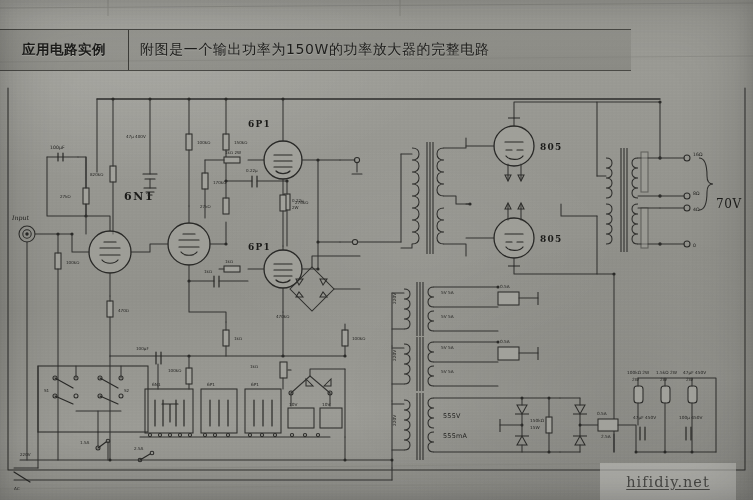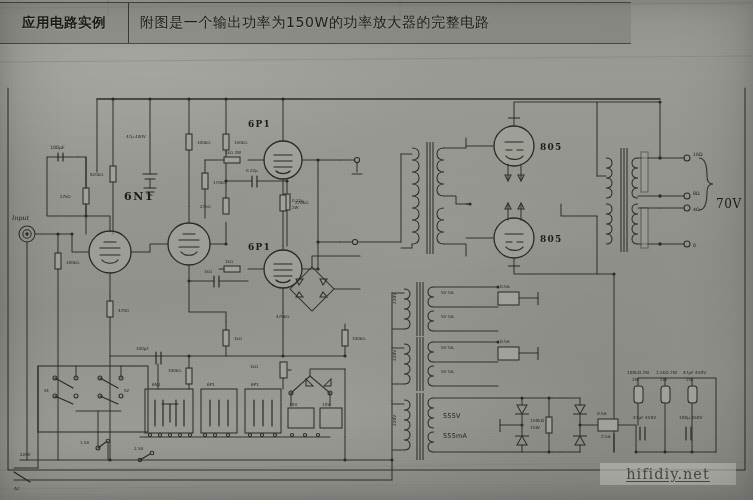--- a/index.html
+++ b/index.html
@@ -17,21 +17,21 @@
   }
   #grain{position:absolute;inset:0;opacity:.35;mix-blend-mode:multiply;
     background-image:
       repeating-linear-gradient(0deg, rgba(0,0,0,.06) 0px, rgba(0,0,0,0) 1px, rgba(0,0,0,0) 2px, rgba(0,0,0,.05) 3px),
       repeating-linear-gradient(90deg, rgba(0,0,0,.05) 0px, rgba(0,0,0,0) 1px, rgba(0,0,0,0) 3px, rgba(0,0,0,.04) 4px);
   }
   
   #scanlines{position:absolute;inset:0;opacity:.5;pointer-events:none;}
 
   
-  .hdr{position:absolute;left:0;top:2px;width:631px;height:40px;
+  .hdr{position:absolute;left:0;top:29px;width:631px;height:40px;
        background:linear-gradient(180deg,rgba(140,140,134,.55),rgba(120,120,114,.45));
        border-top:1.5px solid #4a4a46;border-bottom:1.5px solid #4a4a46;}
   .hdr-inner{position:relative;height:100%;display:flex;align-items:center;}
   .hdr-cat{width:128px;height:100%;display:flex;align-items:center;justify-content:center;
     border-right:1.5px solid #3d3d39;color:#1c1c1a;font-weight:bold;font-size:13.5px;
     letter-spacing:.5px;text-shadow:0 1px 0 rgba(255,255,255,.18);}
   .hdr-desc{padding-left:11px;color:#1e1e1c;font-size:14px;letter-spacing:.6px;
     text-shadow:0 1px 0 rgba(255,255,255,.15);}
 
   
@@ -50,21 +50,21 @@
   .tube-name-sm{fill:#1d1d1b;font-family:"DejaVu Serif",serif;font-size:9px;letter-spacing:1.2px;font-weight:bold;}
   .out-v{fill:#1f1f1d;font-family:"DejaVu Serif",serif;font-size:12px;letter-spacing:.6px;}
   .psu-lbl{fill:#232321;font-family:"DejaVu Sans",sans-serif;font-size:6.4px;letter-spacing:.3px;}
   .xf-lbl{fill:#262624;font-family:"DejaVu Sans",sans-serif;font-size:4.3px;}
   .io-lbl{fill:#232321;font-family:"DejaVu Serif",serif;font-size:6.2px;font-style:italic;}
 
   
   #ink{filter:blur(.25px) contrast(1.02);}
 
   
-  .wm{position:absolute;left:600px;top:463px;width:136px;height:22px;
+  .wm{position:absolute;left:600px;top:463px;width:136px;height:38px;
       background:rgba(196,196,190,.62);display:flex;align-items:center;justify-content:center;}
   .wm span{font-family:"DejaVu Serif",serif;font-size:14.5px;color:#4a4a47;letter-spacing:1px;
            text-decoration:underline;text-underline-offset:2px;}
 
   
   #vig{position:absolute;inset:0;pointer-events:none;
        box-shadow:inset 0 0 70px rgba(0,0,0,.22), inset 0 0 18px rgba(0,0,0,.10);}
 </style>
 </head>
 <body>

